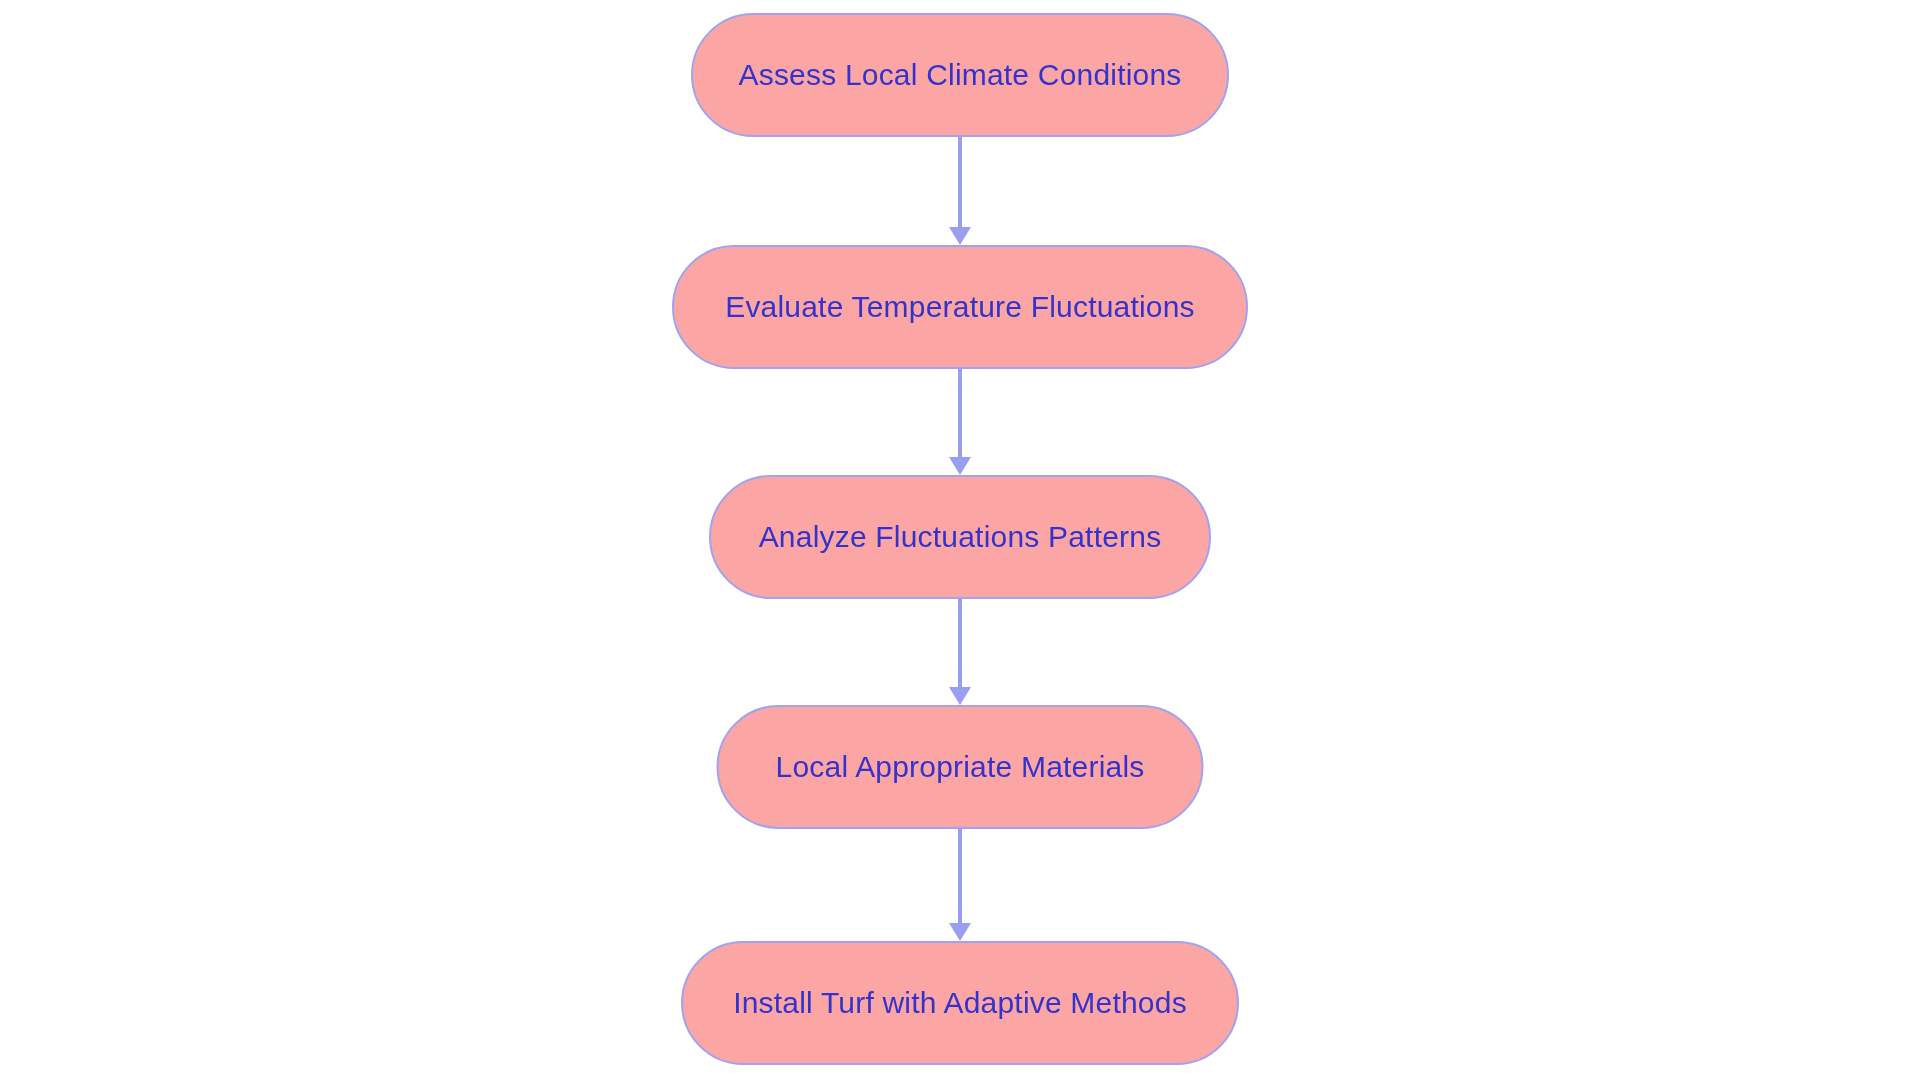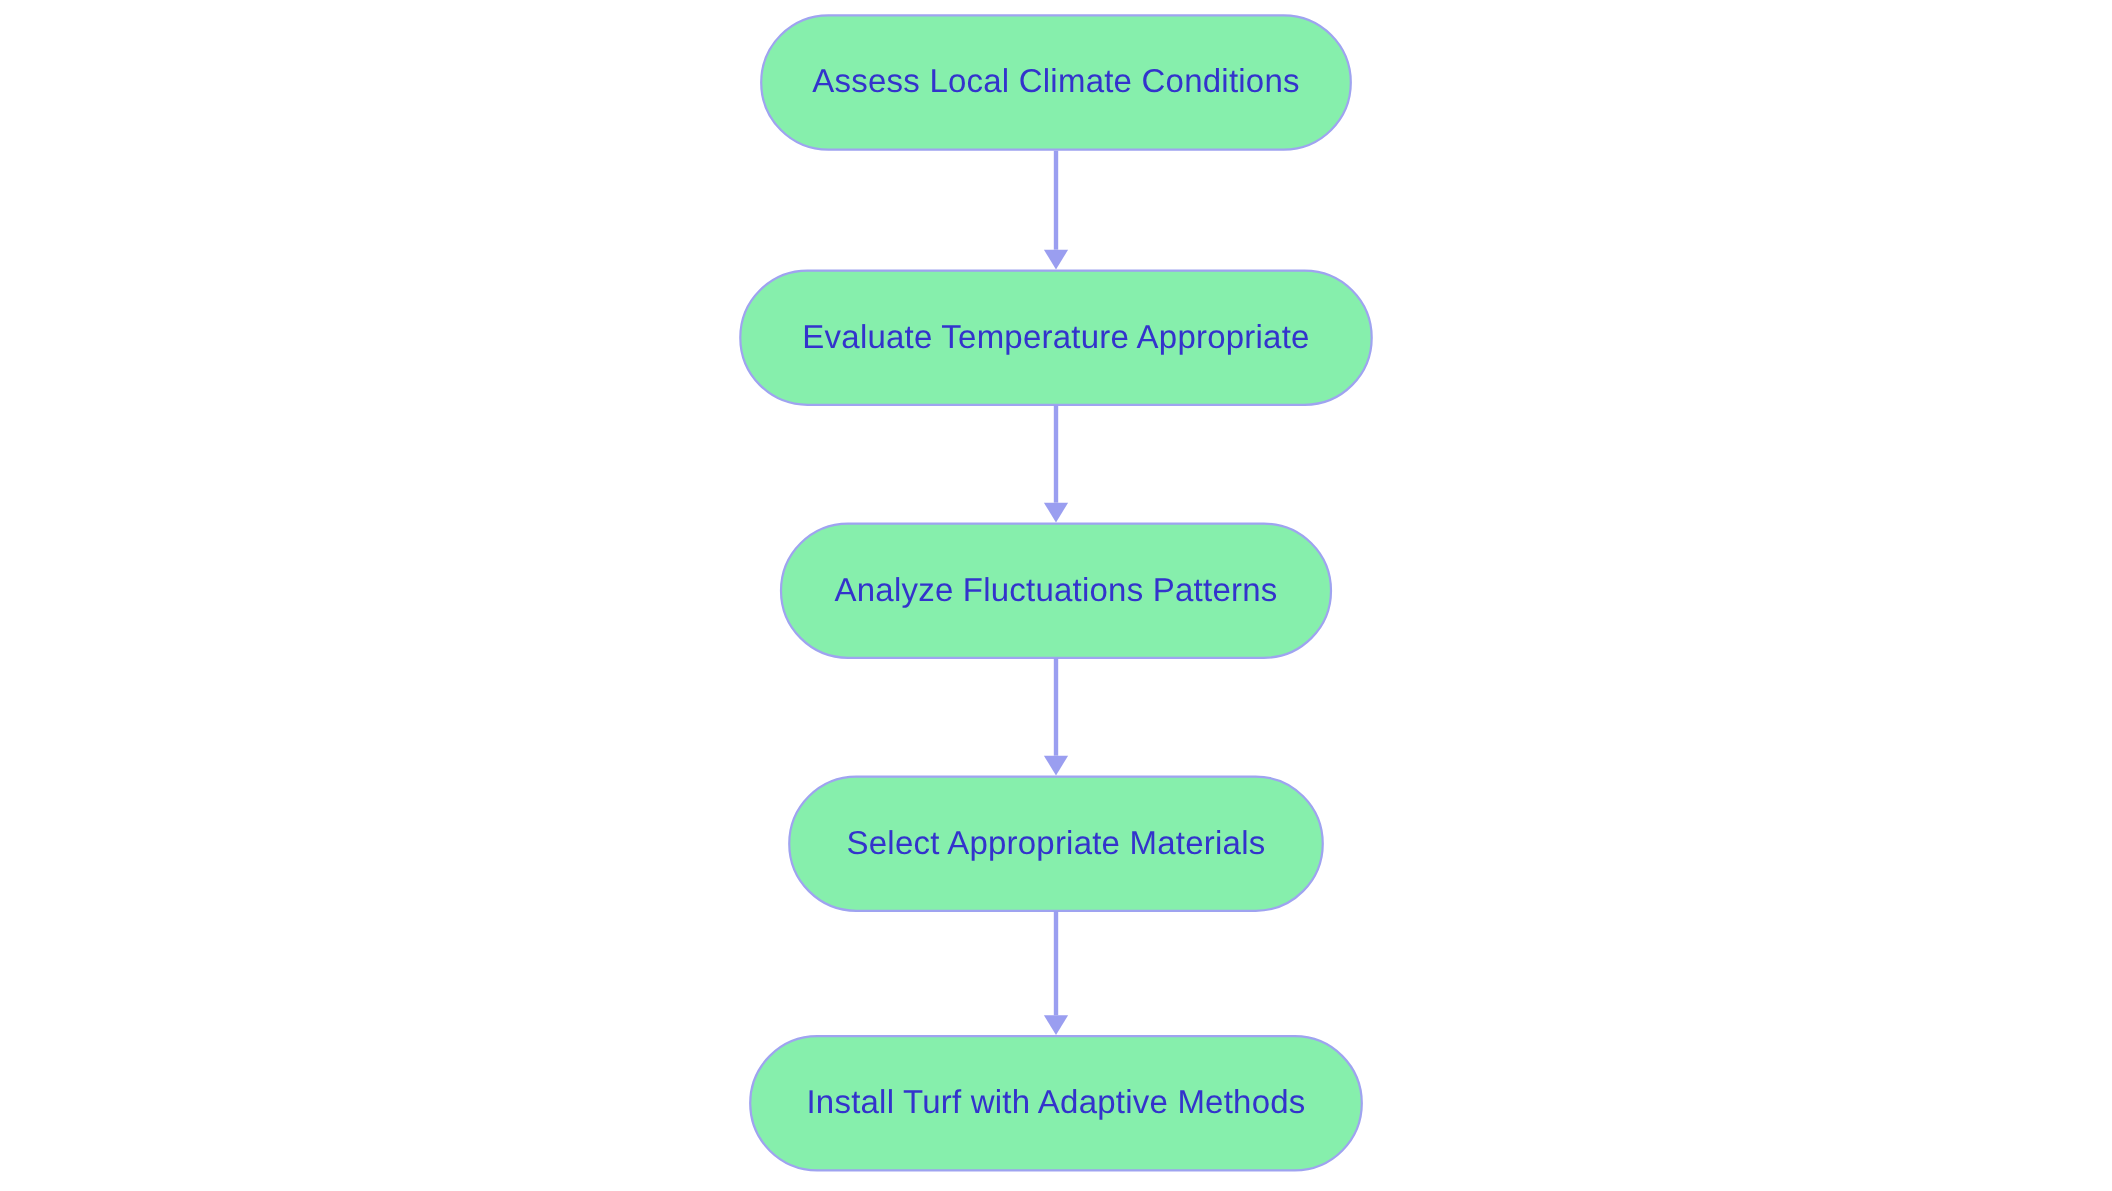--- a/index.html
+++ b/index.html
@@ -22,21 +22,21 @@
     background: #ffffff;
   }
 
   
   .node {
     position: absolute;
     box-sizing: border-box;
     display: flex;
     align-items: center;
     justify-content: center;
-    background: #86efac;
+    background: #fca5a5;
     border: 2px solid #9fa3f0;
     border-radius: 999px;
     height: 124px;
     transform: translateX(-50%);
     left: 960px;
   }
   .node-label {
     font-family: "Liberation Sans", sans-serif;
     font-size: 30px;
     font-weight: 400;
@@ -99,39 +99,39 @@
   <div class="node" id="node-1">
     <span class="node-label">Assess Local Climate Conditions</span>
   </div>
 
   <div class="connector" id="connector-1">
     <div class="conn-line"></div>
     <div class="conn-head"></div>
   </div>
 
   <div class="node" id="node-2">
-    <span class="node-label">Evaluate Temperature Appropriate</span>
+    <span class="node-label">Evaluate Temperature Fluctuations</span>
   </div>
 
   <div class="connector" id="connector-2">
     <div class="conn-line"></div>
     <div class="conn-head"></div>
   </div>
 
   <div class="node" id="node-3">
     <span class="node-label">Analyze Fluctuations Patterns</span>
   </div>
 
   <div class="connector" id="connector-3">
     <div class="conn-line"></div>
     <div class="conn-head"></div>
   </div>
 
   <div class="node" id="node-4">
-    <span class="node-label">Select Appropriate Materials</span>
+    <span class="node-label">Local Appropriate Materials</span>
   </div>
 
   <div class="connector" id="connector-4">
     <div class="conn-line"></div>
     <div class="conn-head"></div>
   </div>
 
   <div class="node" id="node-5">
     <span class="node-label">Install Turf with Adaptive Methods</span>
   </div>

